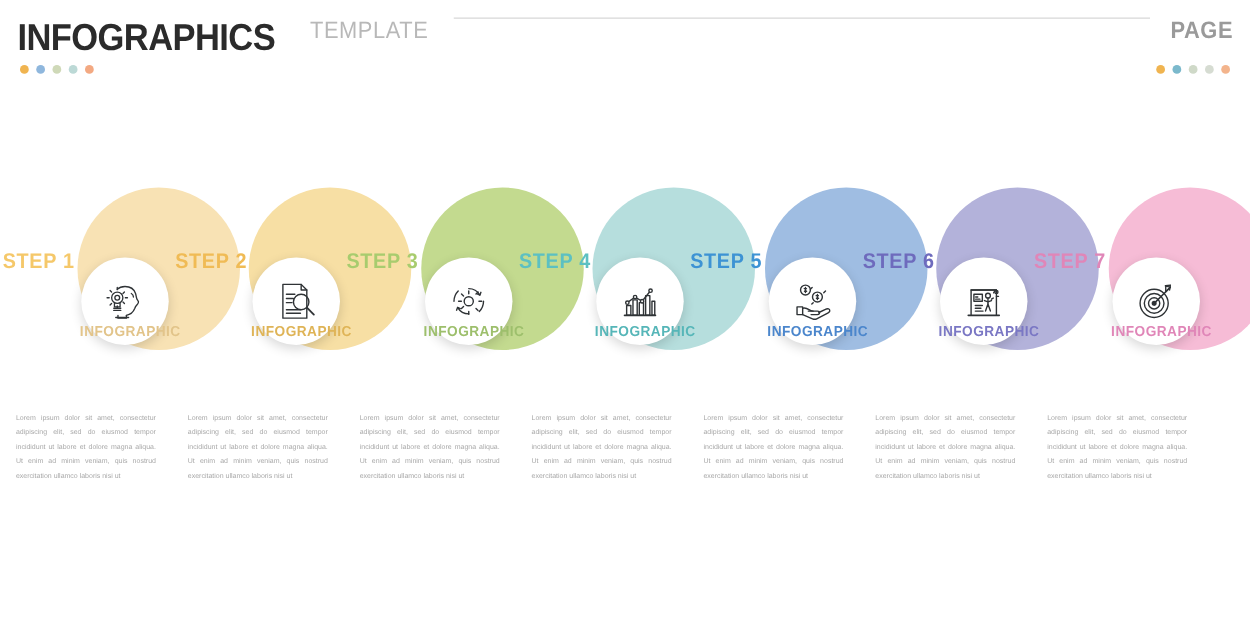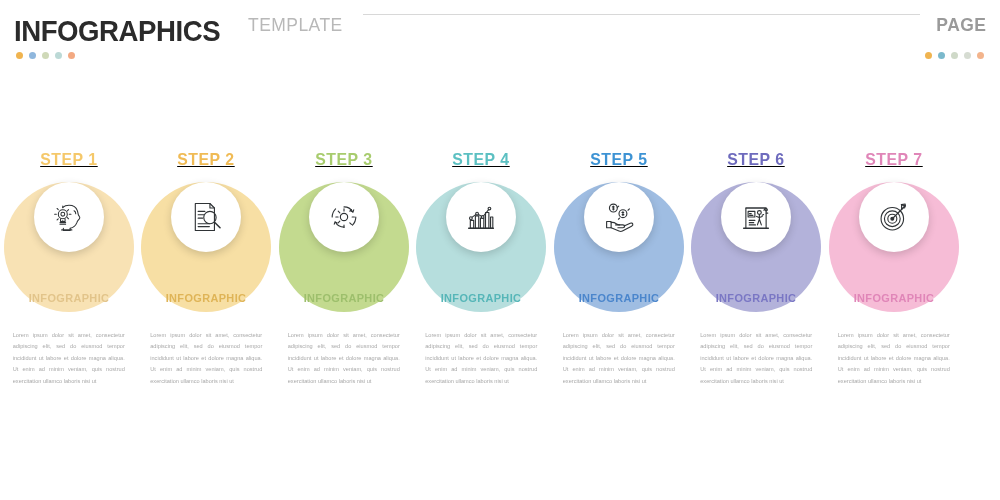--- a/index.html
+++ b/index.html
@@ -83,38 +83,37 @@
     position: absolute;
     left: 0;
     top: 150px;
     width: 1000px;
     display: flex;
   }
   .step {
     width: 137.5px;
     position: relative;
     display: flex;
-    flex-direction: column;
+    flex-direction: row;
     align-items: center;
-    text-decoration: underline;
   }
   .step-title {
     font-size: 17px;
     font-weight: bold;
     letter-spacing: 0.6px;
     transform: scaleX(0.93);
     white-space: nowrap;
     margin-bottom: 12px;
   }
   .ring-wrap {
     position: relative;
     width: 130px;
     height: 130px;
     display: flex;
-    align-items: flex-start;
+    align-items: flex-end;
     justify-content: center;
   }
   .ring {
     position: absolute;
     left: 0; top: 0;
     width: 130px;
     height: 130px;
     border-radius: 50%;
   }
   .inner-circle {

